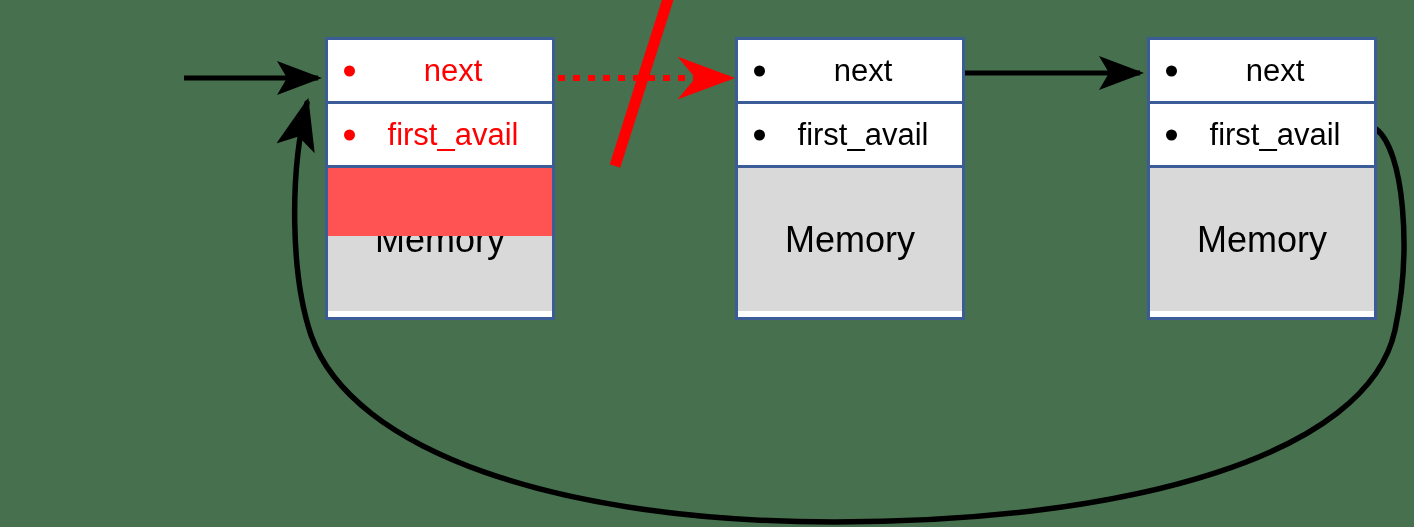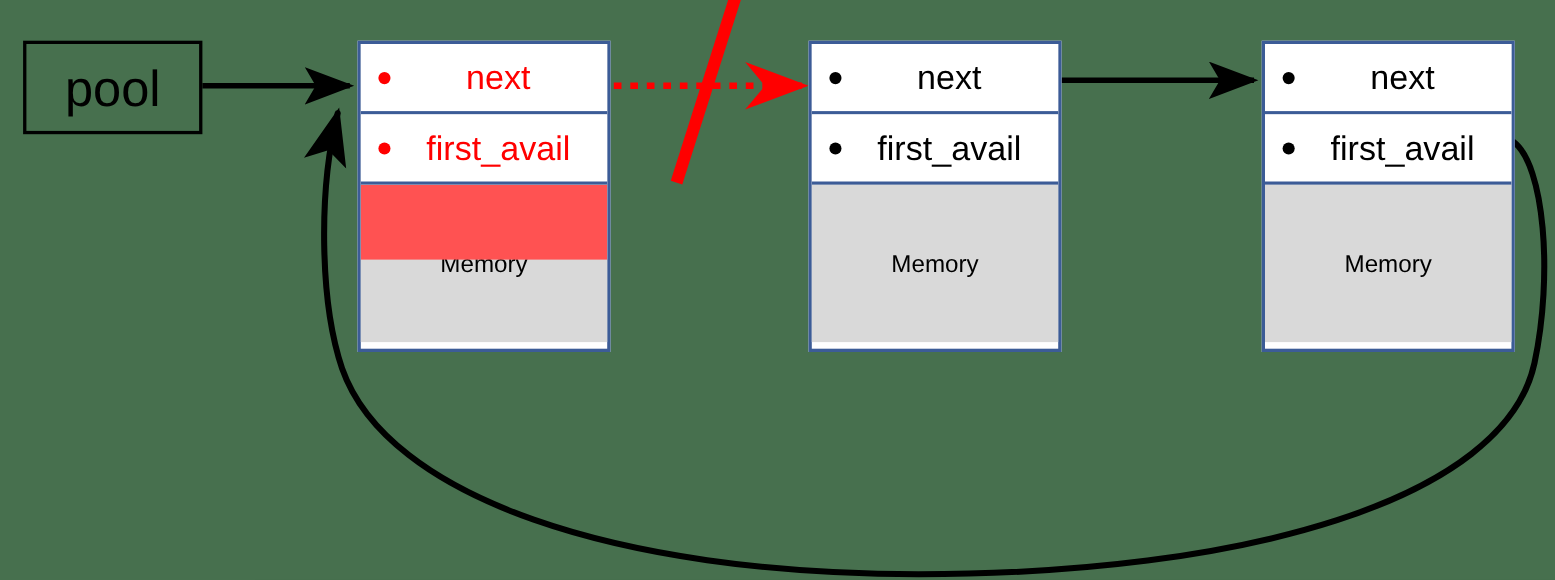--- a/index.html
+++ b/index.html
@@ -92,21 +92,21 @@
   .mem {
     position: relative;
     height: 143px;
     background: #d9d9d9;
     display: flex;
     align-items: center;
     justify-content: center;
     overflow: hidden;
   }
   .mem-label {
-    font-size: 22px;
+    font-size: 36px;
     color: #000000;
     position: relative;
     z-index: 1;
   }
   .mem-used {
     position: absolute;
     left: 0;
     top: 0;
     width: 100%;
     height: 68px;
@@ -154,23 +154,20 @@
 
     <g>
       <path d="M 1376 129
                C 1404 150, 1412 250, 1395 330
                C 1368 455, 1130 522, 835 522
                C 560 522, 352 452, 311 335
                C 291 276, 289 174, 307 103" fill="none" stroke="#000000" stroke-width="5.5" stroke-linecap="round" marker-end="url(#ah-black-curve)"></path>
     </g>
   </svg>
 
-  <div class="pool-box">
-    <span class="pool-label">pool</span>
-  </div>
 
   <div class="node highlight" id="node-1">
     <div class="node-row">
       <span class="bullet"></span>
       <span class="row-label">next</span>
     </div>
     <div class="node-row">
       <span class="bullet"></span>
       <span class="row-label">first_avail</span>
     </div>

